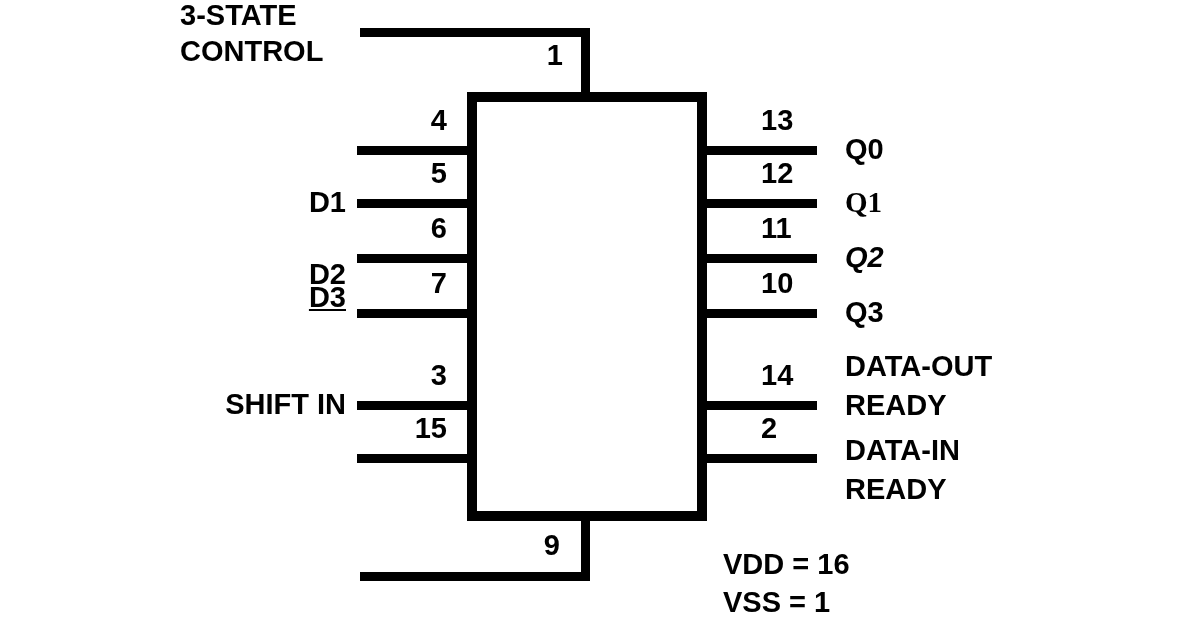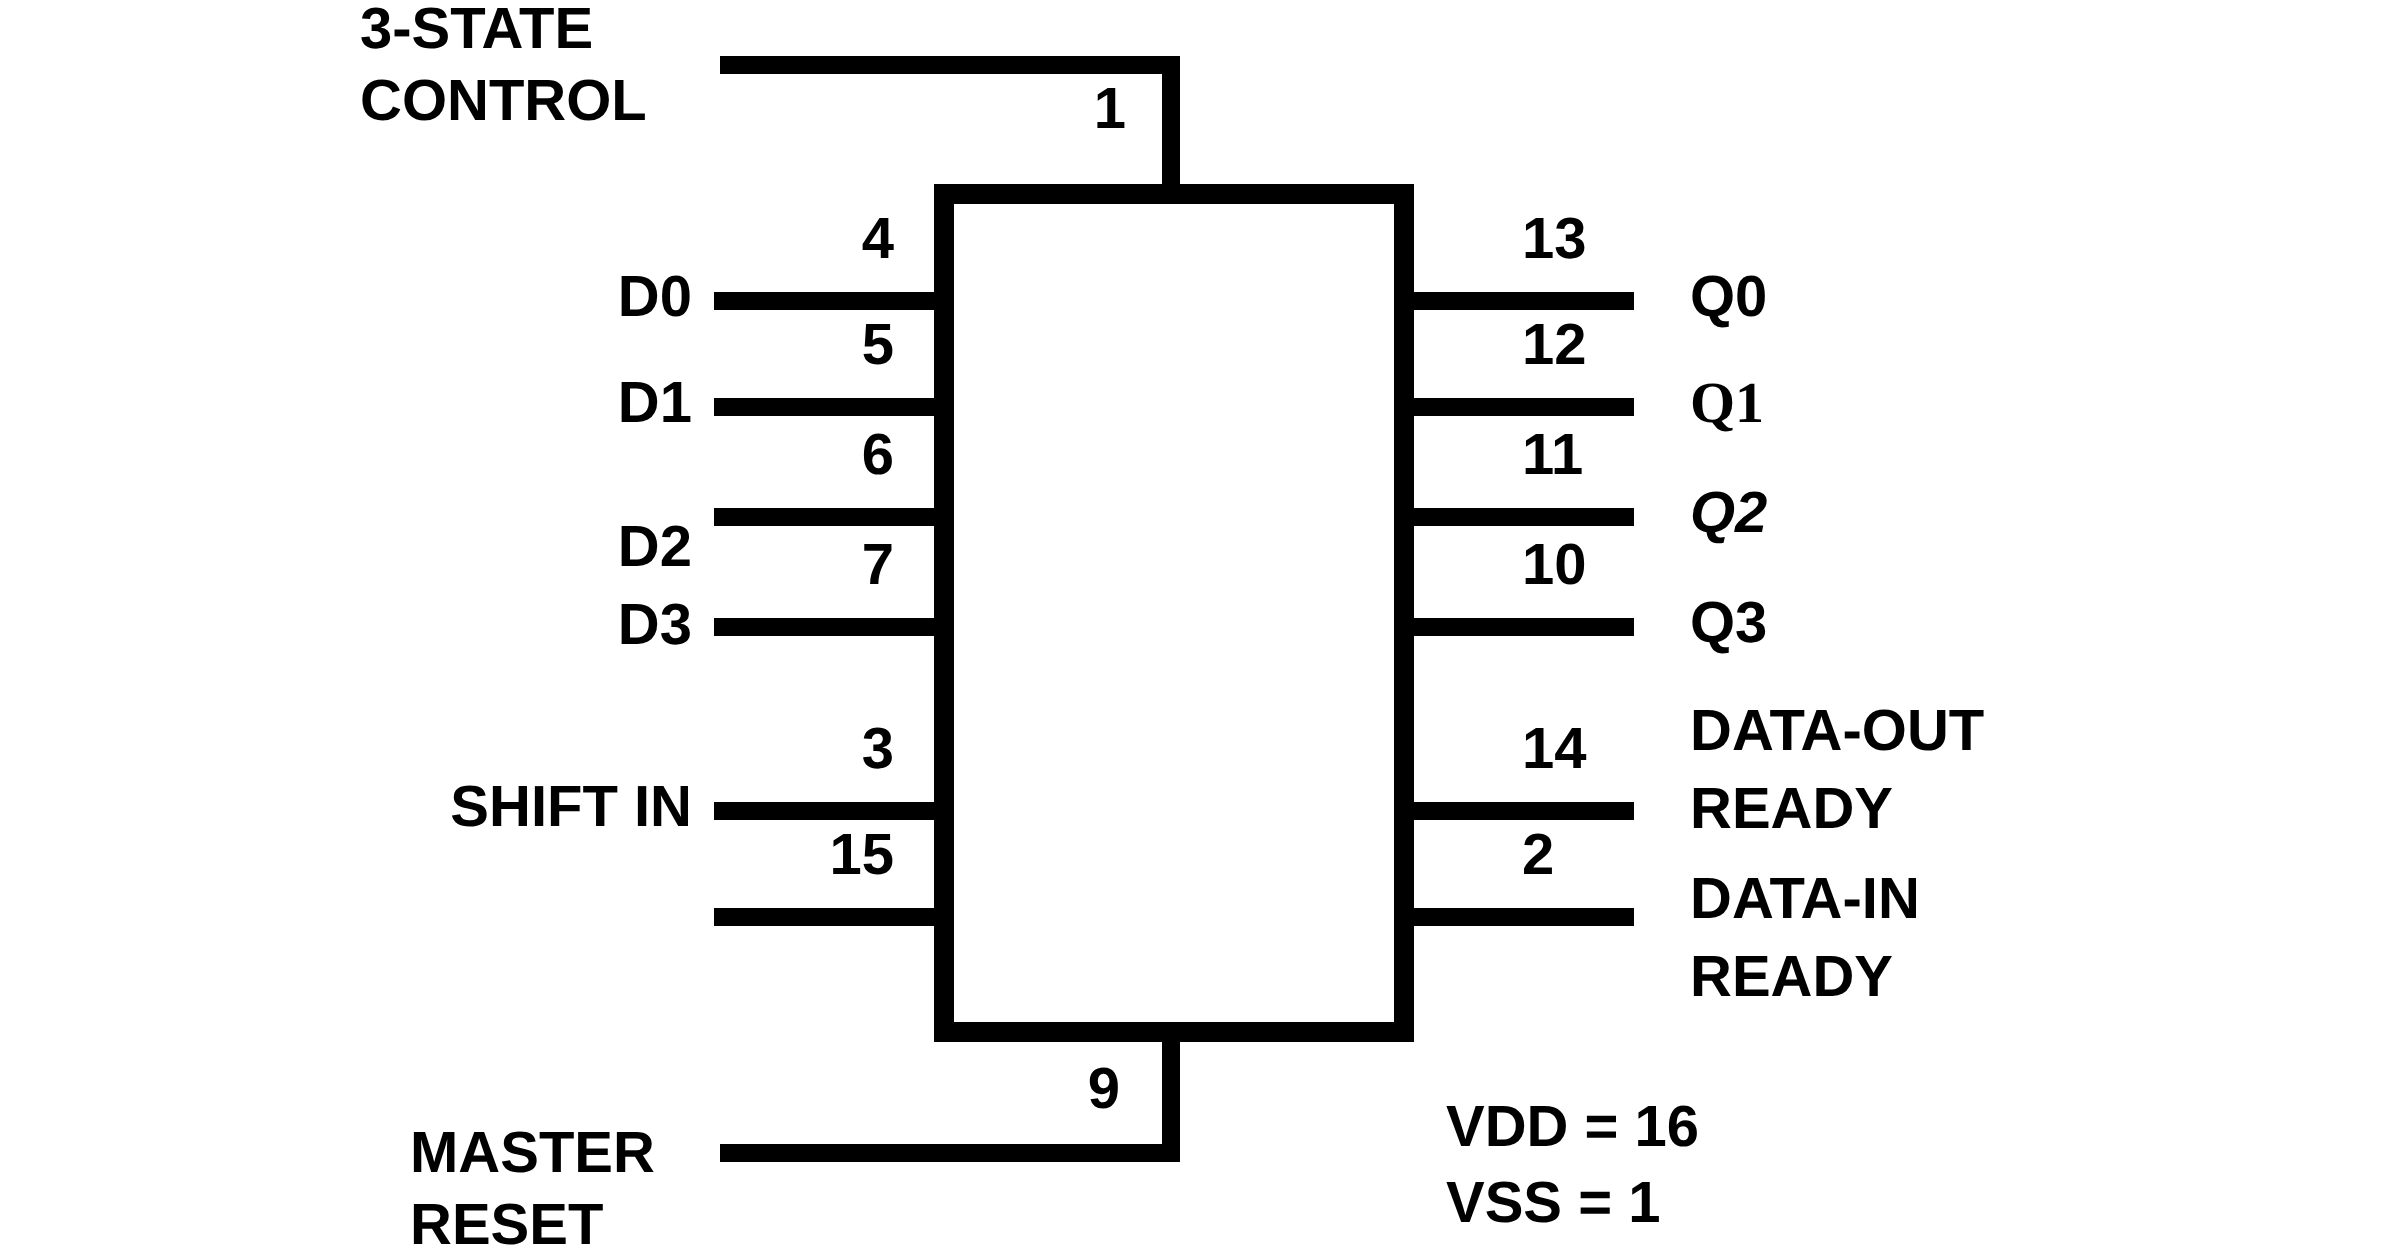--- a/index.html
+++ b/index.html
@@ -87,24 +87,23 @@
   <div class="hline" style="left:357px; top:401px; width:110px;"></div>
   <div class="hline" style="left:357px; top:454px; width:110px;"></div>
 
   <div class="txt num-left" style="left:347px; top:105px;">4</div>
   <div class="txt num-left" style="left:347px; top:158px;">5</div>
   <div class="txt num-left" style="left:347px; top:213px;">6</div>
   <div class="txt num-left" style="left:347px; top:268px;">7</div>
   <div class="txt num-left" style="left:347px; top:360px;">3</div>
   <div class="txt num-left" style="left:347px; top:413px;">15</div>
 
-  <div class="txt lbl-left" style="left:140px; top:134px;">D0</div>
   <div class="txt lbl-left" style="left:140px; top:187px;">D1</div>
   <div class="txt lbl-left" style="left:140px; top:242px;margin-top:17px;">D2</div>
-  <div class="txt lbl-left" style="left:140px; top:298px;">D3</div>
+  <div class="txt lbl-left" style="left:140px; top:282px;text-decoration:underline;">D3</div>
   <div class="txt lbl-left" style="left:140px; top:389px;">SHIFT IN</div>
 
   <div class="hline" style="left:707px; top:146px; width:110px;"></div>
   <div class="hline" style="left:707px; top:199px; width:110px;"></div>
   <div class="hline" style="left:707px; top:254px; width:110px;"></div>
   <div class="hline" style="left:707px; top:309px; width:110px;"></div>
   <div class="hline" style="left:707px; top:401px; width:110px;"></div>
   <div class="hline" style="left:707px; top:454px; width:110px;"></div>
 
   <div class="txt num-right" style="left:717px; top:105px;">13</div>
@@ -123,21 +122,17 @@
     <span>READY</span>
   </div>
   <div class="txt multiline-right" style="left:845px; top:431px;">
     <span>DATA-IN</span>
     <span>READY</span>
   </div>
 
   <div class="vline" style="left:581px; top:519px; height:62px;"></div>
   <div class="hline" style="left:360px; top:572px; width:230px;"></div>
   <div class="txt num-left" style="left:460px; top:530px;">9</div>
-  <div class="txt multiline" style="left:205px; top:559px;">
-    <span>MASTER</span>
-    <span>RESET</span>
-  </div>
 
   <div class="txt" style="left:723px; top:549px;">VDD = 16</div>
   <div class="txt" style="left:723px; top:587px;">VSS = 1</div>
 
 </div>
 
 </body></html>

